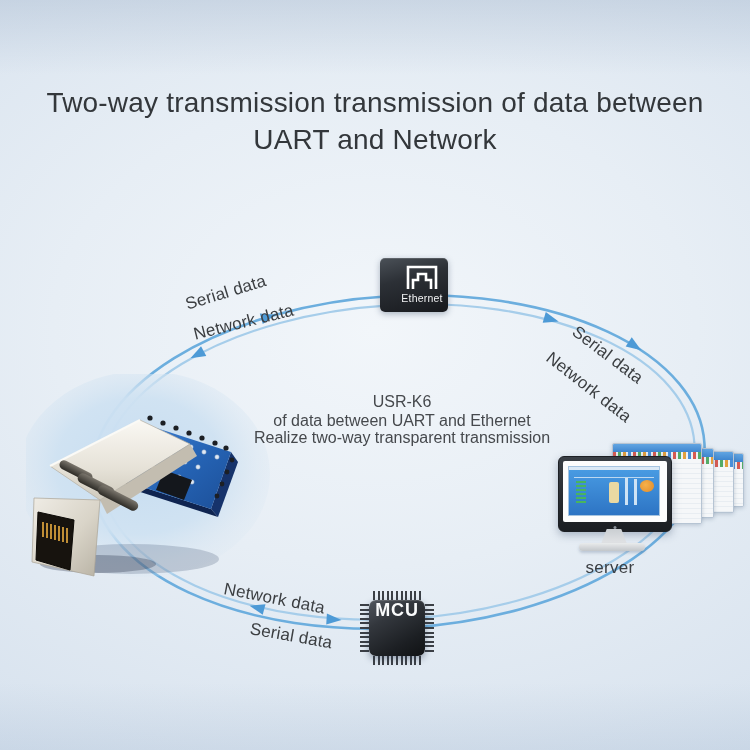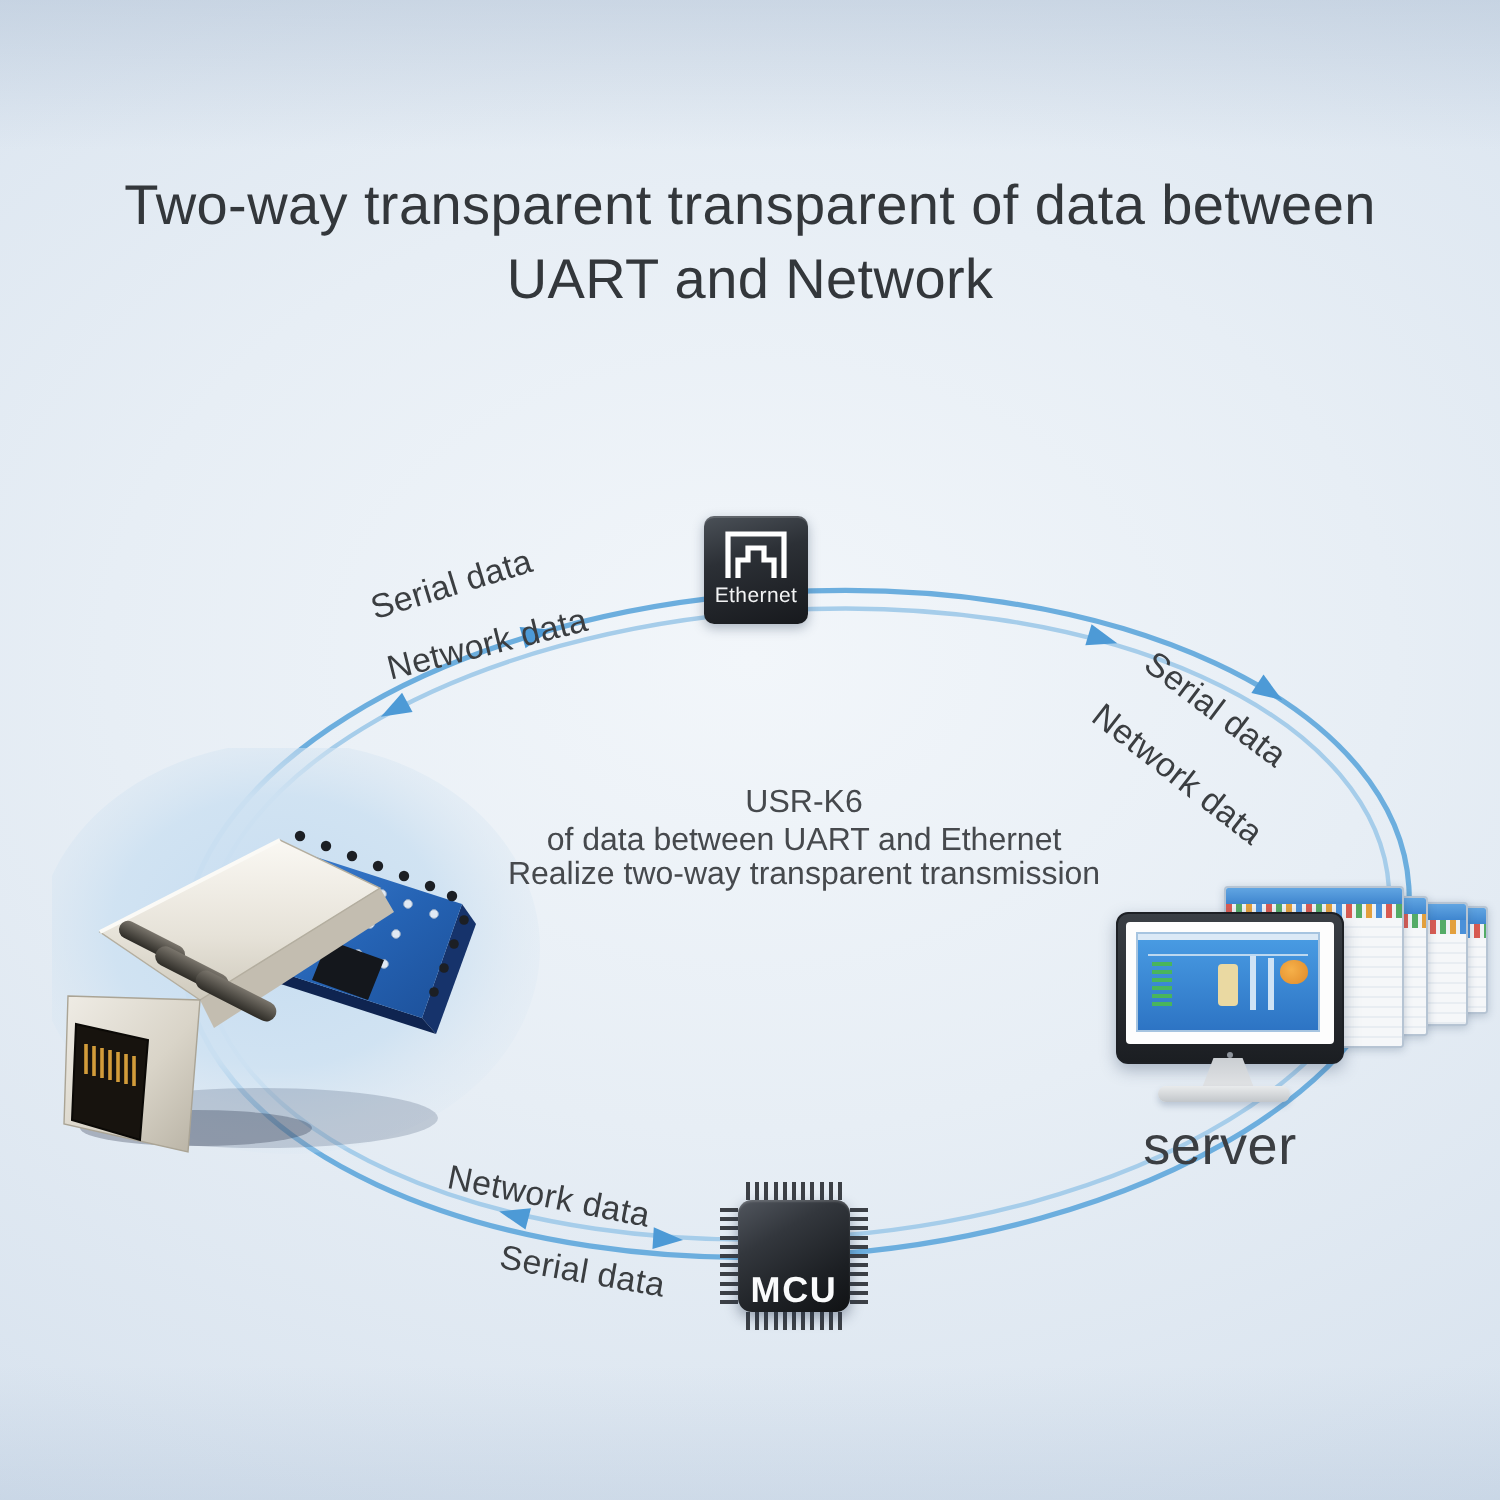--- a/index.html
+++ b/index.html
@@ -30,44 +30,44 @@
   .fl-bl-out{left:224px;top:579px;transform:rotate(11deg);}
   .fl-bl-in {left:250px;top:619px;transform:rotate(10deg);}
   
   .caption{
     position:absolute;left:402px;top:393px;transform:translateX(-50%);
     text-align:center;color:#46494d;font-size:16px;line-height:17.5px;white-space:nowrap;
   }
   .caption .model{margin-bottom:1px;}
   
   .eth{
-    position:absolute;left:352px;top:258px;width:52px;height:54px;border-radius:5px;
+    position:absolute;left:380px;top:258px;width:52px;height:54px;border-radius:5px;
     background:linear-gradient(165deg,#4b5158 0%,#2c3036 38%,#17191d 100%);
     box-shadow:0 2px 6px rgba(40,60,90,.35), inset 0 1px 0 rgba(255,255,255,.14);
-    display:flex;flex-direction:column;align-items:center;justify-content:flex-start;
+    display:flex;flex-direction:column;align-items:center;justify-content:flex-start;padding-left:16px;
   }
   .eth svg{margin-top:6px;}
   .eth .eth-label{font-size:10.5px;color:#f2f3f4;margin-top:2px;letter-spacing:.2px;}
   
   .mcu{position:absolute;left:360px;top:591px;width:74px;height:74px;}
   .mcu .pins-t,.mcu .pins-b{
     position:absolute;left:13px;width:48px;height:9px;
     background:repeating-linear-gradient(90deg,#3c4046 0 2px,rgba(0,0,0,0) 2px 4.6px);
   }
   .mcu .pins-t{top:0;} .mcu .pins-b{bottom:0;}
   .mcu .pins-l,.mcu .pins-r{
     position:absolute;top:13px;width:9px;height:48px;
     background:repeating-linear-gradient(180deg,#3c4046 0 2px,rgba(0,0,0,0) 2px 4.6px);
   }
   .mcu .pins-l{left:0;} .mcu .pins-r{right:0;}
   .mcu .body{
     position:absolute;left:9px;top:9px;width:56px;height:56px;border-radius:7px;
     background:linear-gradient(150deg,#51565e 0%,#33373d 32%,#1c1f23 72%,#101214 100%);
     box-shadow:0 3px 7px rgba(30,45,70,.40), inset 0 1px 1px rgba(255,255,255,.16);
-    display:flex;align-items:flex-end;justify-content:center;
+    display:flex;align-items:flex-start;justify-content:center;
   }
   .mcu .body span{color:#fafbfc;font-weight:bold;font-size:18px;letter-spacing:.8px;}
   
   .module{position:absolute;left:26px;top:374px;width:244px;height:216px;}
   
   .server{position:absolute;left:548px;top:436px;width:200px;height:150px;}
   .win{position:absolute;background:#fcfdfe;border:1px solid #b6c4d3;border-radius:2px;
        box-shadow:0 1px 4px rgba(60,85,115,.28);overflow:hidden;}
   .win .bar{height:8px;background:linear-gradient(180deg,#61a5e2,#3f86cf);}
   .win .tools{height:7px;background:
@@ -96,29 +96,29 @@
   .scada .pipe2{position:absolute;left:72%;top:26%;width:4%;height:54%;background:#cfe3f5;}
   .scada .blob{position:absolute;right:6%;top:28%;width:15%;height:24%;border-radius:50%;
     background:radial-gradient(circle at 40% 40%,#f6b14a,#e08a2a);}
   .scada .hline{position:absolute;left:6%;top:20%;right:6%;height:1px;background:#bcd8f0;}
   .neck{position:absolute;left:53px;top:93px;width:26px;height:15px;
     background:linear-gradient(180deg,#caced2,#e2e4e6);
     clip-path:polygon(22% 0,78% 0,100% 100%,0 100%);}
   .base{position:absolute;left:31px;top:107px;width:66px;height:8px;border-radius:4px;
     background:linear-gradient(180deg,#e9ebec,#c2c6ca);box-shadow:0 2px 3px rgba(90,110,140,.30);}
   .server-label{position:absolute;left:610px;top:558px;transform:translateX(-50%);
-    font-size:27px;color:#3b3e42;letter-spacing:.3px;}
+    font-size:17px;color:#3b3e42;letter-spacing:.3px;}
 </style>
 </head>
 <body>
 
 <div id="canvas">
 
   <div class="title">
-    <div>Two-way transparent transparent of data between</div>
+    <div>Two-way transmission transmission of data between</div>
     <div>UART and Network</div>
   </div>
 
   <svg class="arcs" width="750" height="750" viewBox="0 0 750 750">
     <g transform="rotate(-3.5 398 462)">
       <ellipse cx="398" cy="462" rx="307" ry="166" fill="none" stroke="#6caede" stroke-width="2.6"></ellipse>
       <ellipse cx="398" cy="462" rx="297" ry="157" fill="none" stroke="#a6cdea" stroke-width="2.2"></ellipse>
       <g fill="#4d9ad6">
         <polygon points="2,0 -13,-5.5 -13,5.5" transform="translate(283,308) rotate(-12)"></polygon>
         <polygon points="2,0 -13,-5.5 -13,5.5" transform="translate(199,345) rotate(155)"></polygon>

